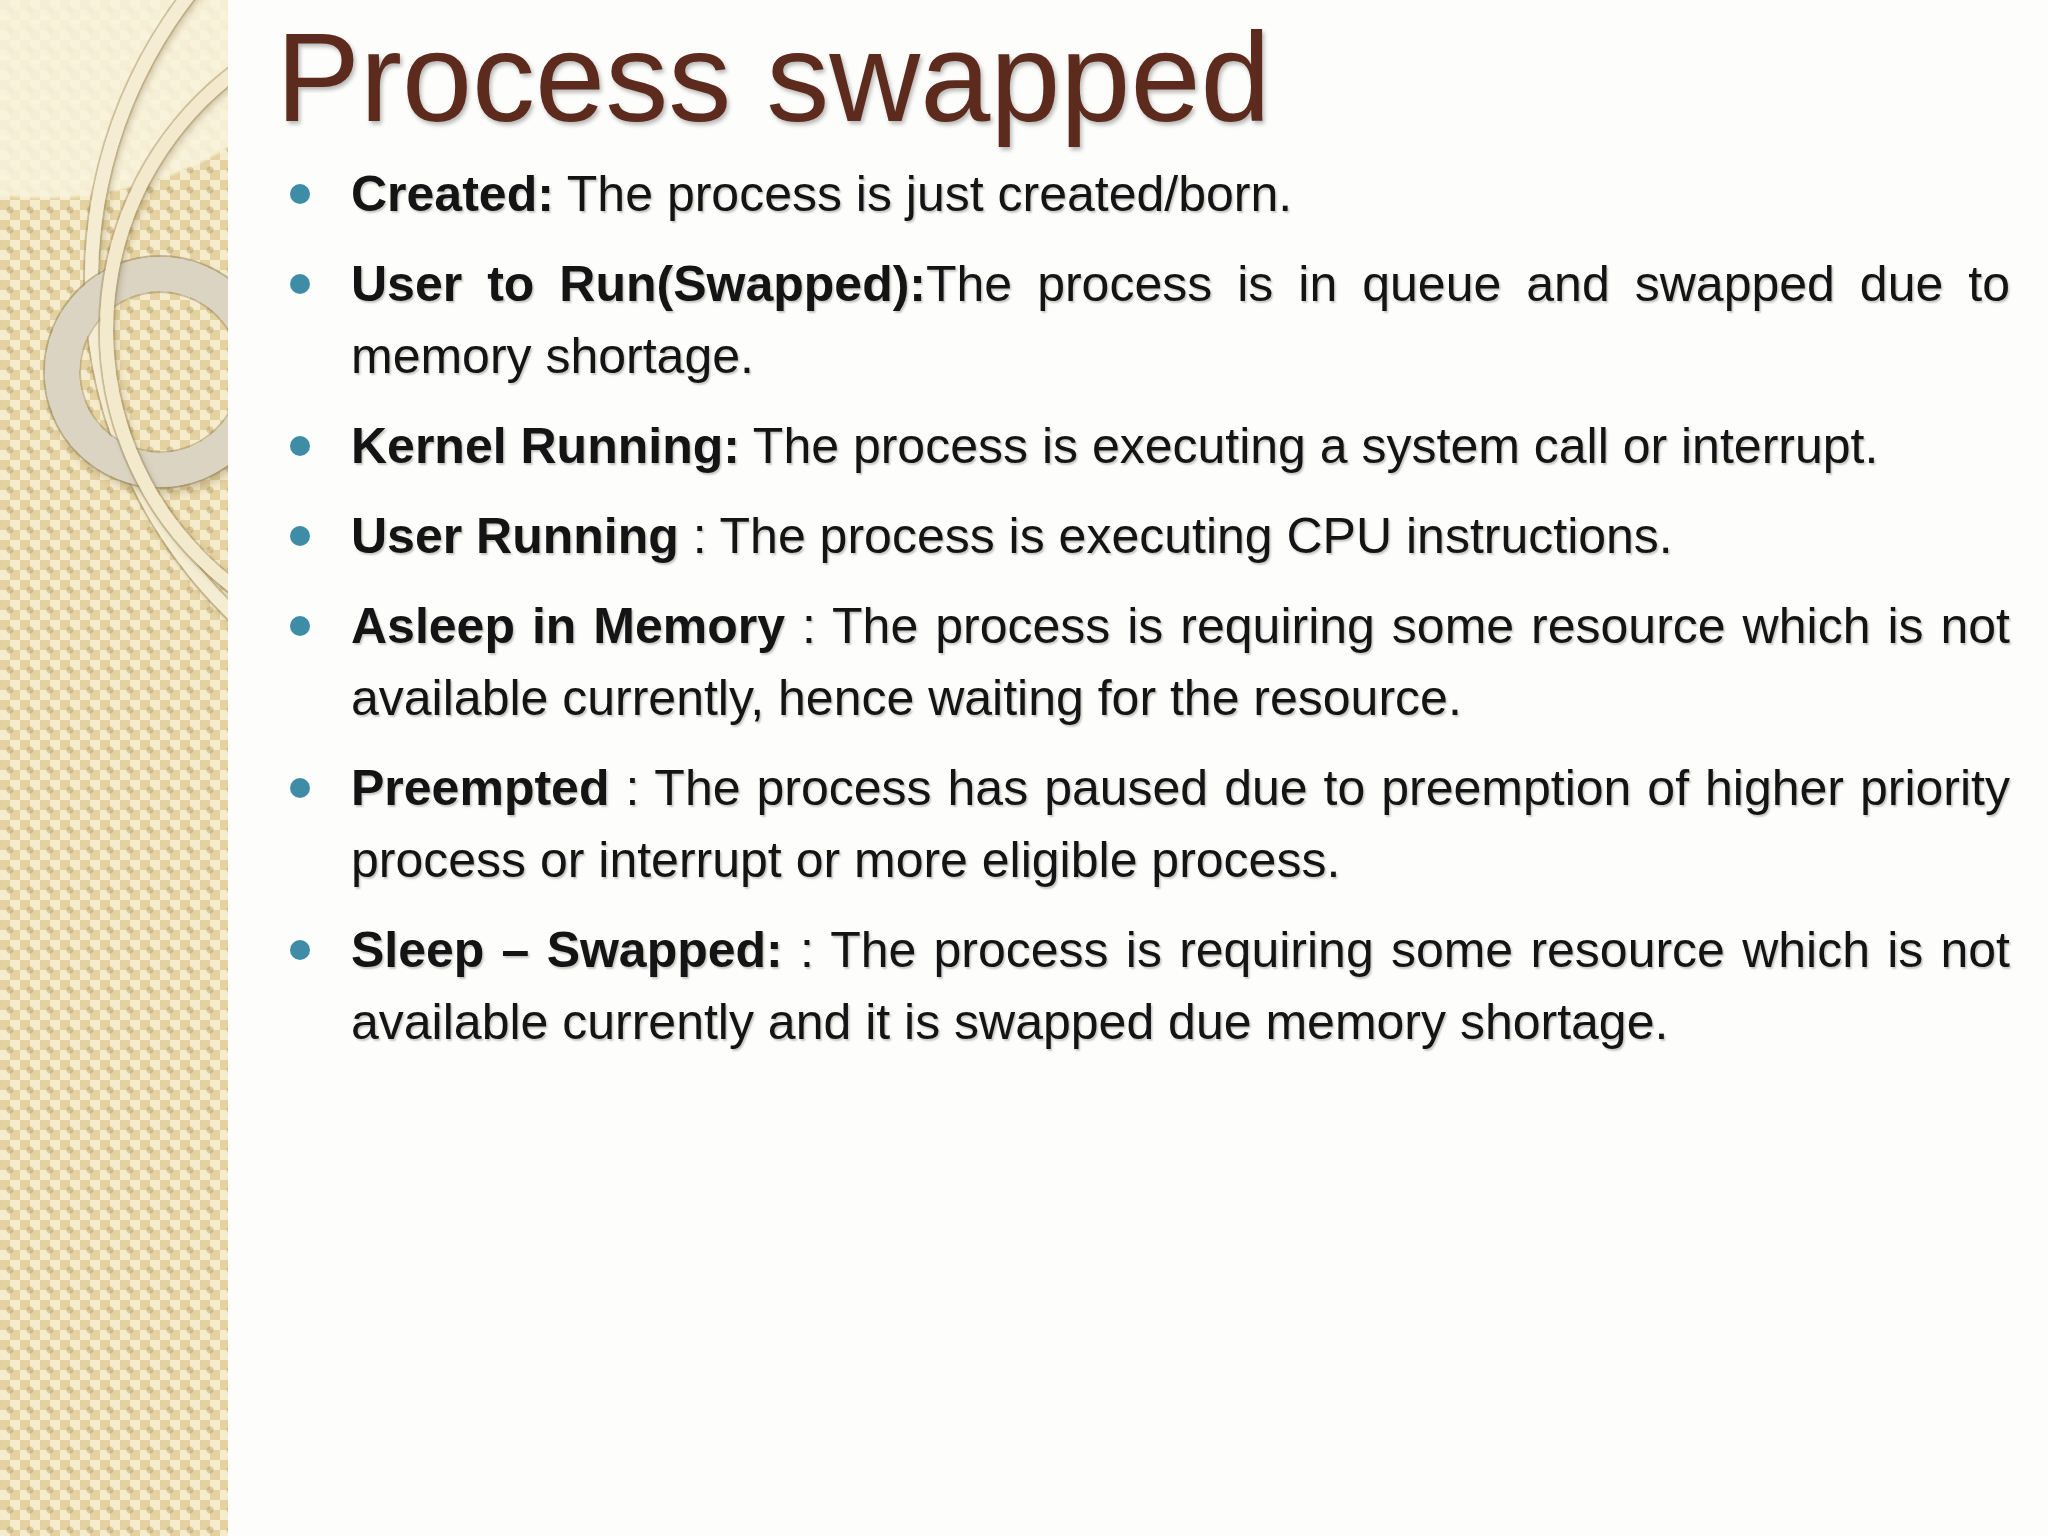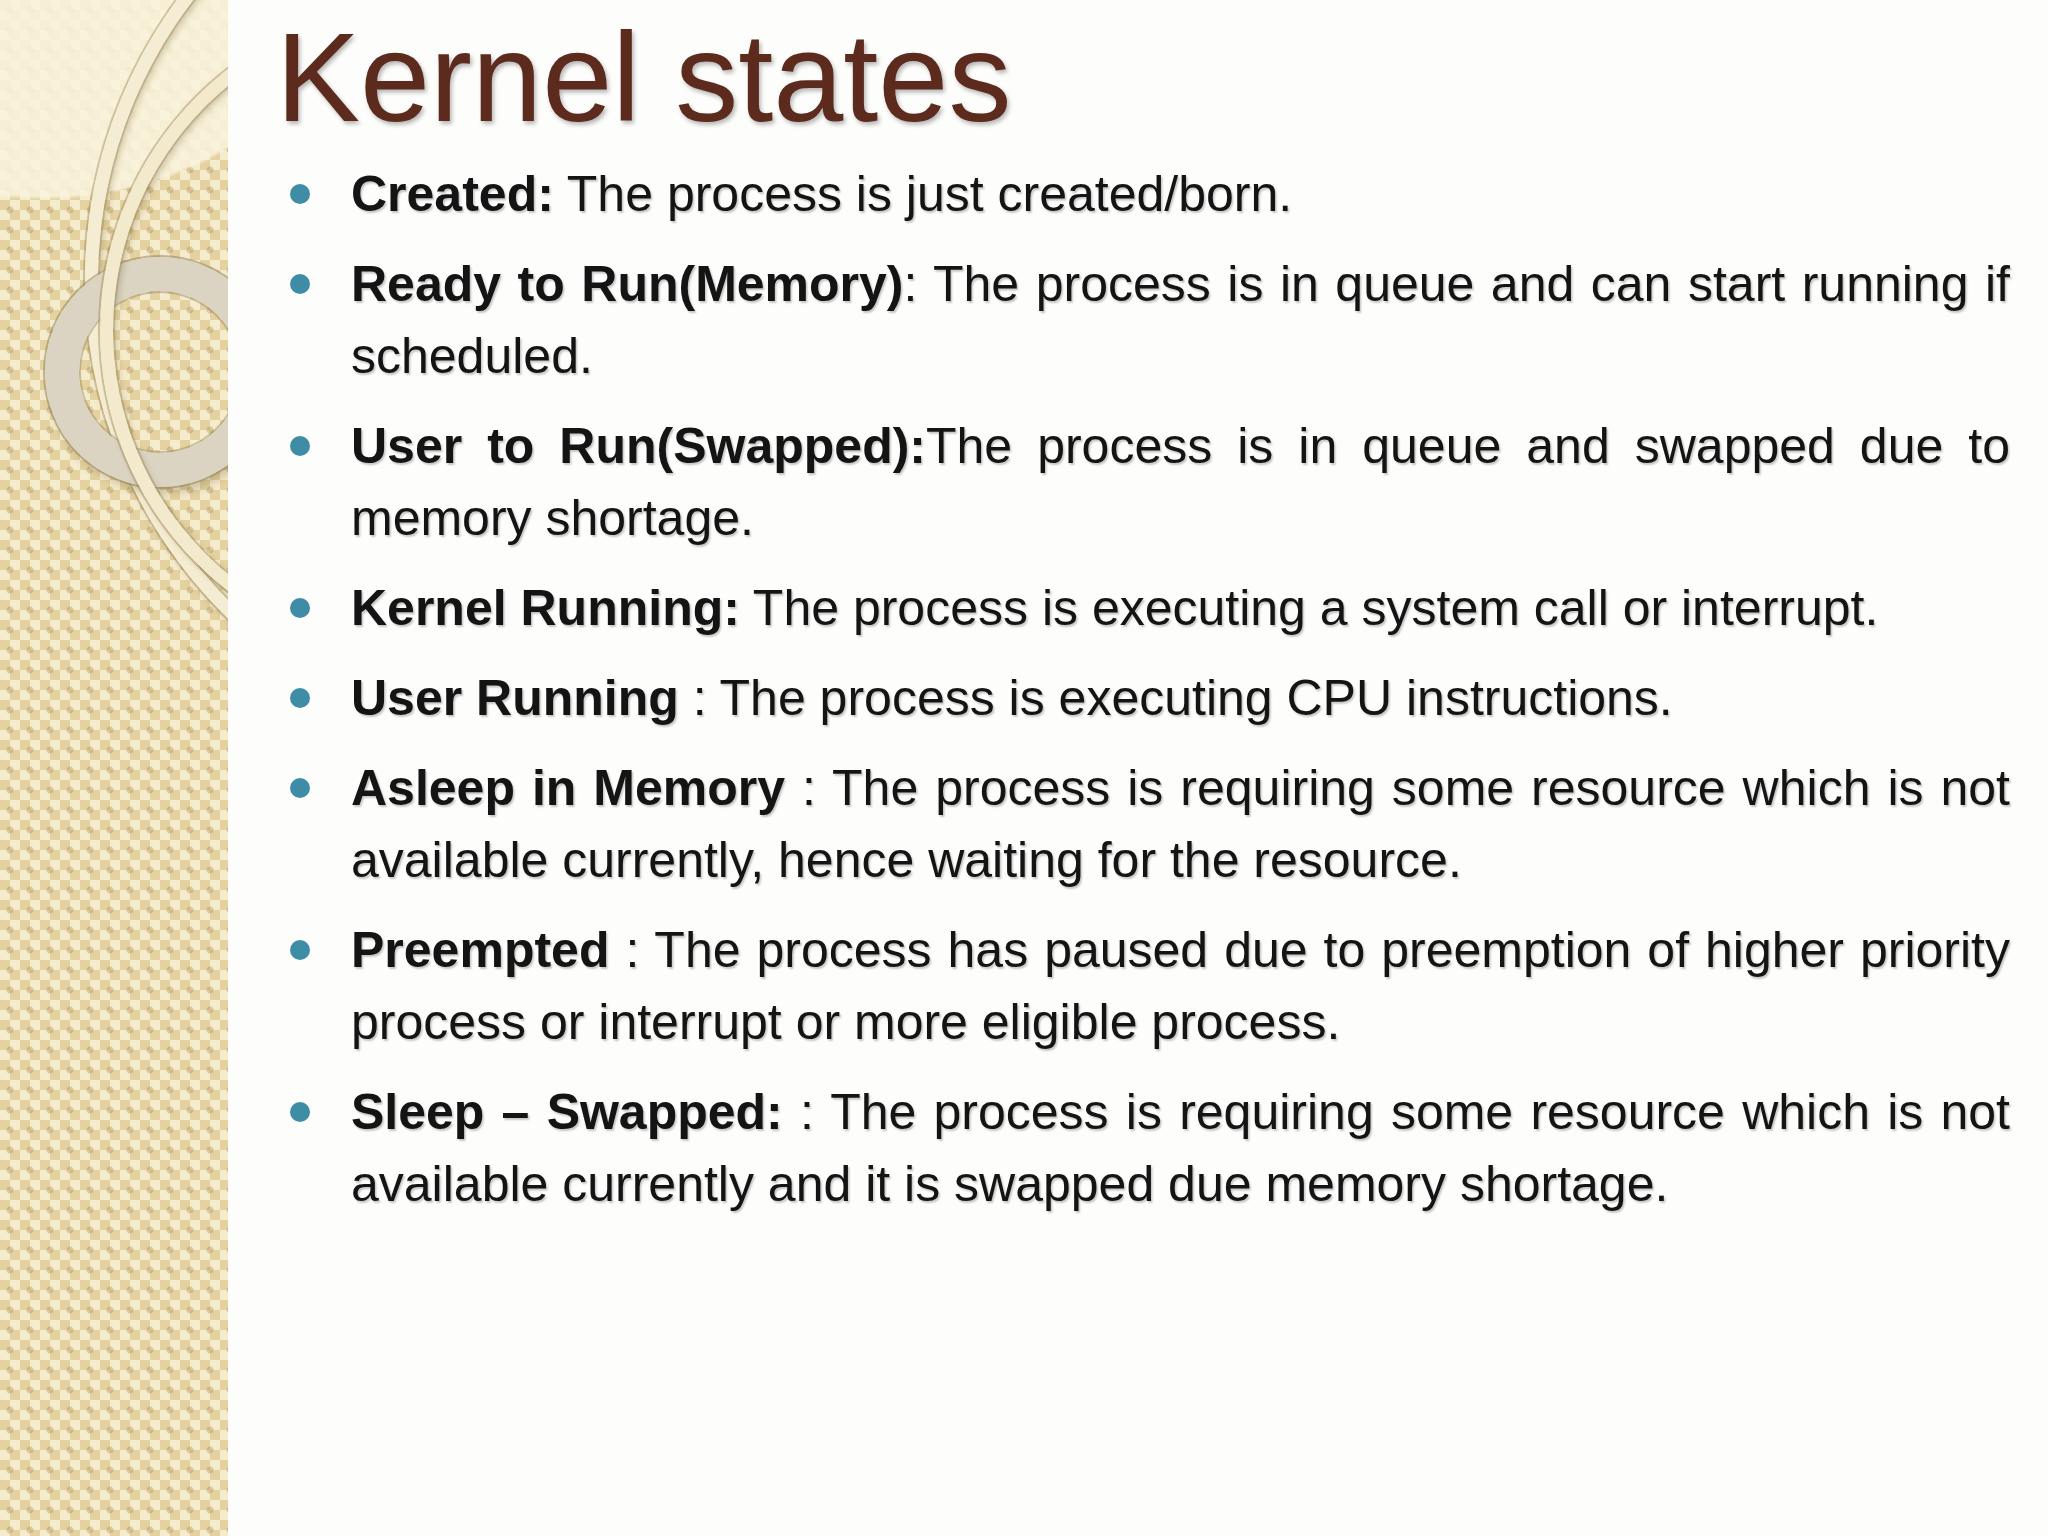--- a/index.html
+++ b/index.html
@@ -75,25 +75,24 @@
 <body>
 
 <aside class="sidebar">
   <div class="light-cap"></div>
   <div class="ring ring-thin-top"></div>
   <div class="ring ring-thick"></div>
   <div class="ring ring-thin-cross"></div>
 </aside>
 
 <main class="content">
-  <h1 class="title">Kernel states</h1>
+  <h1 class="title">Process swapped</h1>
 
   <ul class="states">
     <li><b>Created:</b><span> The process is just created/born.</span></li>
-    <li><b>Ready to Run(Memory)</b><span>: The process is in queue and can start running if scheduled.</span></li>
     <li><b>User to Run(Swapped):</b><span>The process is in queue and swapped due to memory shortage.</span></li>
     <li><b>Kernel Running:</b><span> The process is executing a system call or interrupt.</span></li>
     <li><b>User Running</b><span> : The process is executing CPU instructions.</span></li>
     <li><b>Asleep in Memory</b><span> : The process is requiring some resource which is not available currently, hence waiting for the resource.</span></li>
     <li><b>Preempted</b><span> : The process has paused due to preemption of higher priority process or interrupt or more eligible process.</span></li>
     <li><b>Sleep – Swapped:</b><span> : The process is requiring some resource which is not available currently and it is swapped due memory shortage.</span></li>
   </ul>
 </main>
 
 </body></html>

